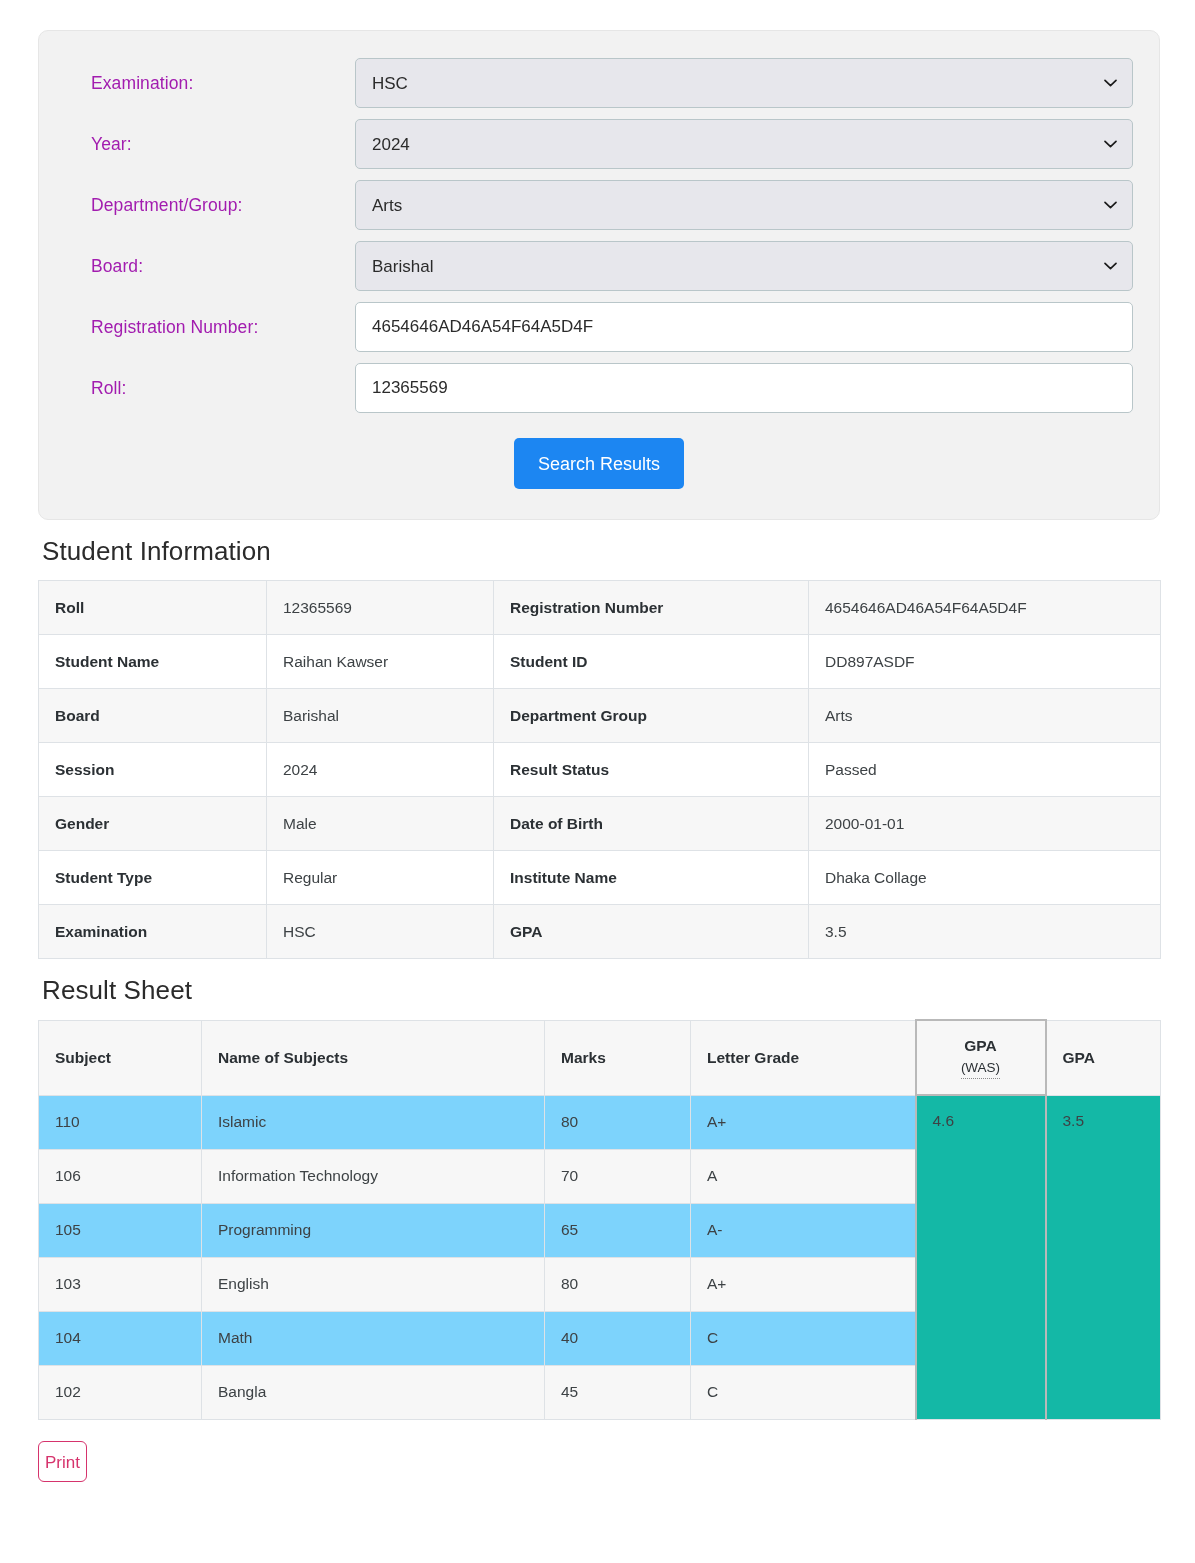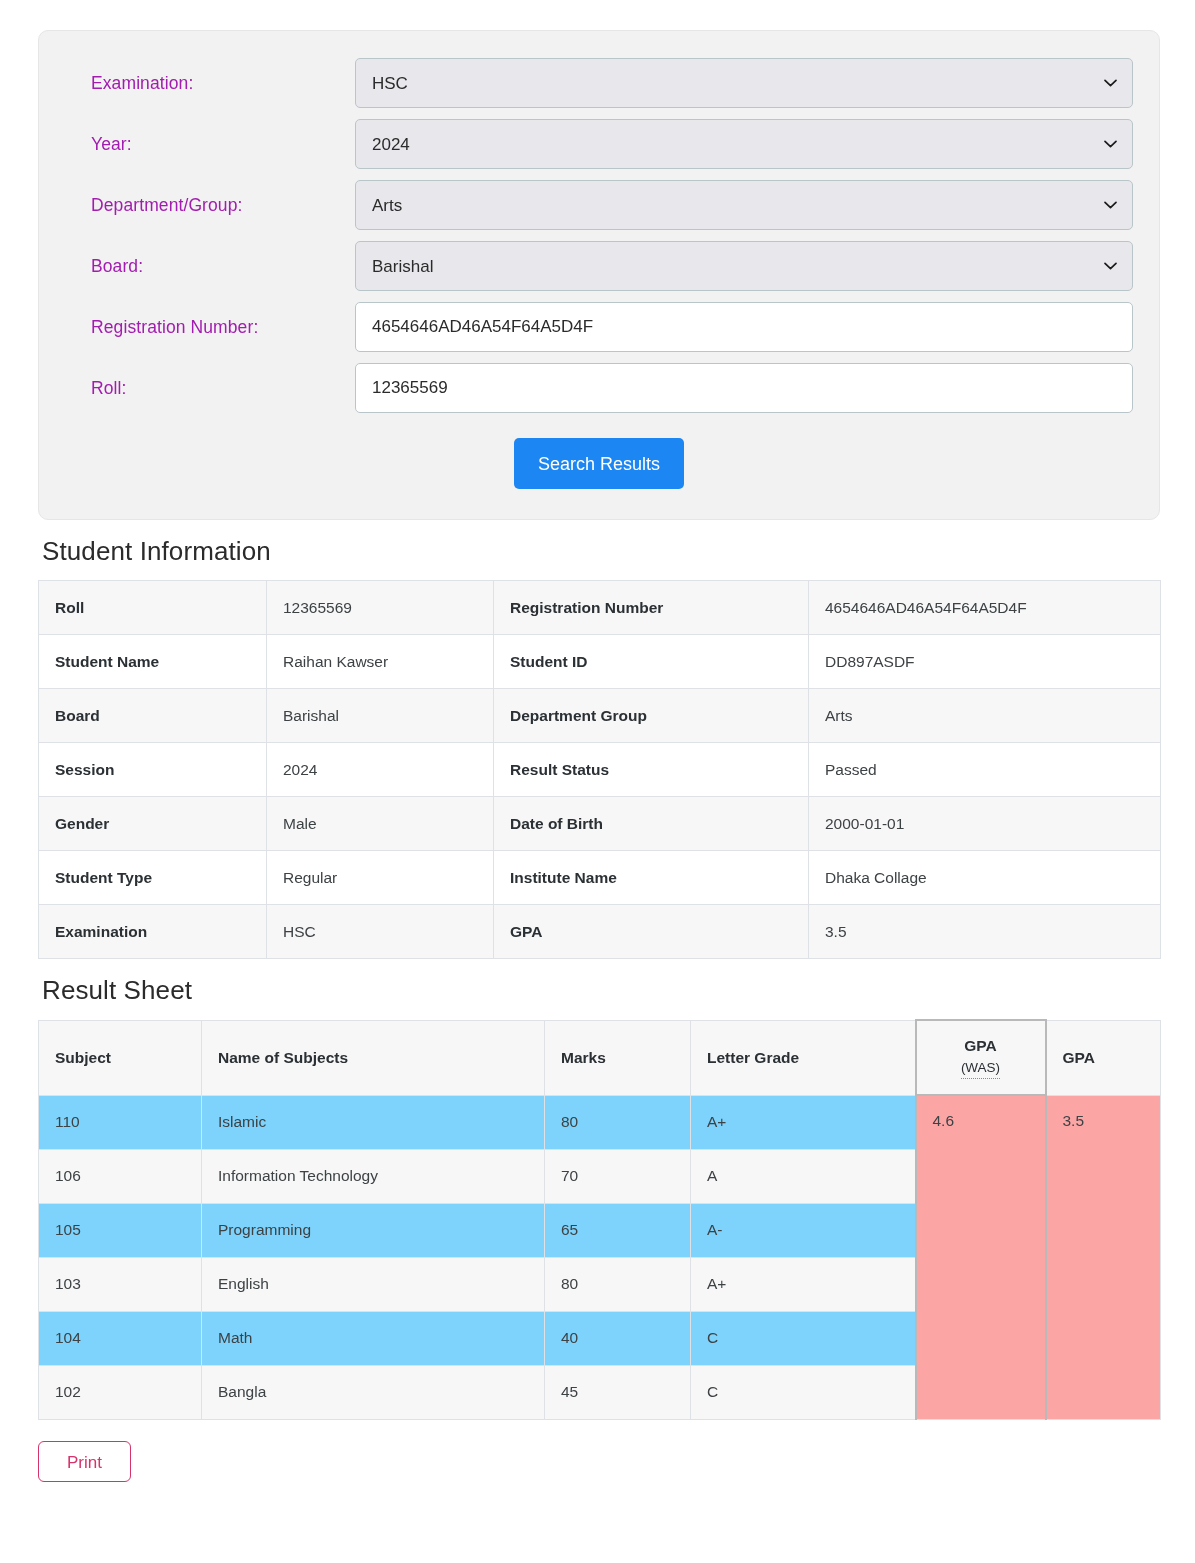--- a/index.html
+++ b/index.html
@@ -162,40 +162,40 @@
   table.result td {
     height: 53px;
     padding: 0 16px;
     color: #3d4245;
     background: #7dd3fc;
   }
   table.result tbody tr:nth-child(even) td.sub { background: #f7f7f7; }
   table.result td.gpa-cell {
     vertical-align: top;
     padding-top: 16px;
-    background: #fca5a5;
+    background: #14b8a6;
   }
   table.result td.gpa-was-cell { border-left: 2px solid #b9b9b9; border-right: 2px solid #b9b9b9; }
   table.result col.r1 { width: 163px; }
   table.result col.r2 { width: 343px; }
   table.result col.r3 { width: 146px; }
   table.result col.r4 { width: 225px; }
   table.result col.r5 { width: 130px; }
   table.result col.r6 { width: 115px; }
 
   
   .print-row { margin-top: 21px; }
   .print-btn {
     background: #ffffff;
     color: #d6336c;
     border: 1px solid #d6336c;
     border-radius: 6px;
     font-size: 17px;
     font-family: "Liberation Sans", sans-serif;
-    padding: 0 28px;
+    padding: 0 6px;
     height: 41px;
     line-height: 41px;
     cursor: pointer;
   }
 </style>
 </head>
 <body>
 
 <div class="page">
 

